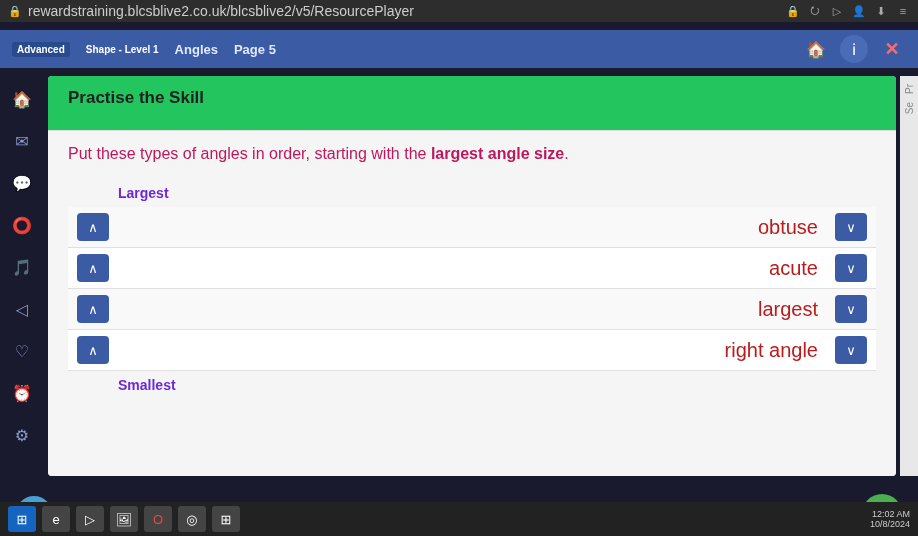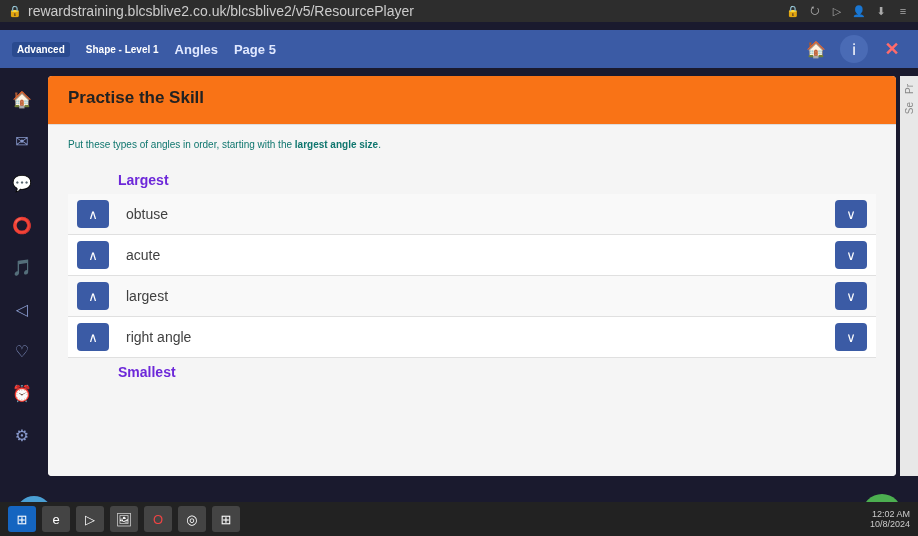--- a/index.html
+++ b/index.html
@@ -127,39 +127,39 @@
     .content-panel {
       flex: 1;
       background: #f0f0f0;
       border-radius: 4px;
       overflow: hidden;
       display: flex;
       flex-direction: column;
     }
 
     .panel-header {
-      padding: 12px 20px 16px;
+      padding: 12px 20px 22px;
       border-bottom: 1px solid #ddd;
-      background: #f97316;
+      background: #22c55e;
     }
     .panel-title {
       font-size: 17px;
       font-weight: bold;
       color: #222;
     }
 
     .panel-body {
       flex: 1;
       padding: 14px 20px;
       background: #f5f5f5;
     }
 
     .instruction-text {
-      font-size: 10px;
-      color: #0f766e;
+      font-size: 16px;
+      color: #be185d;
       margin-bottom: 16px;
     }
     .instruction-text strong {
       font-weight: bold;
     }
 
     
     .order-table {
       width: 100%;
       border-collapse: collapse;
@@ -179,23 +179,23 @@
     .item-row:nth-child(even) {
       background: #f9f9f9;
     }
 
     .btn-cell {
       width: 50px;
       padding: 6px 8px;
       text-align: center;
     }
     .text-cell {
-      text-align: left;
-      font-size: 14px;
-      color: #404040;
+      text-align: right;
+      font-size: 20px;
+      color: #b91c1c;
       padding: 8px;
     }
 
     .arrow-btn {
       width: 32px;
       height: 28px;
       background: #3b5ba5;
       border: none;
       border-radius: 4px;
       color: #fff;

